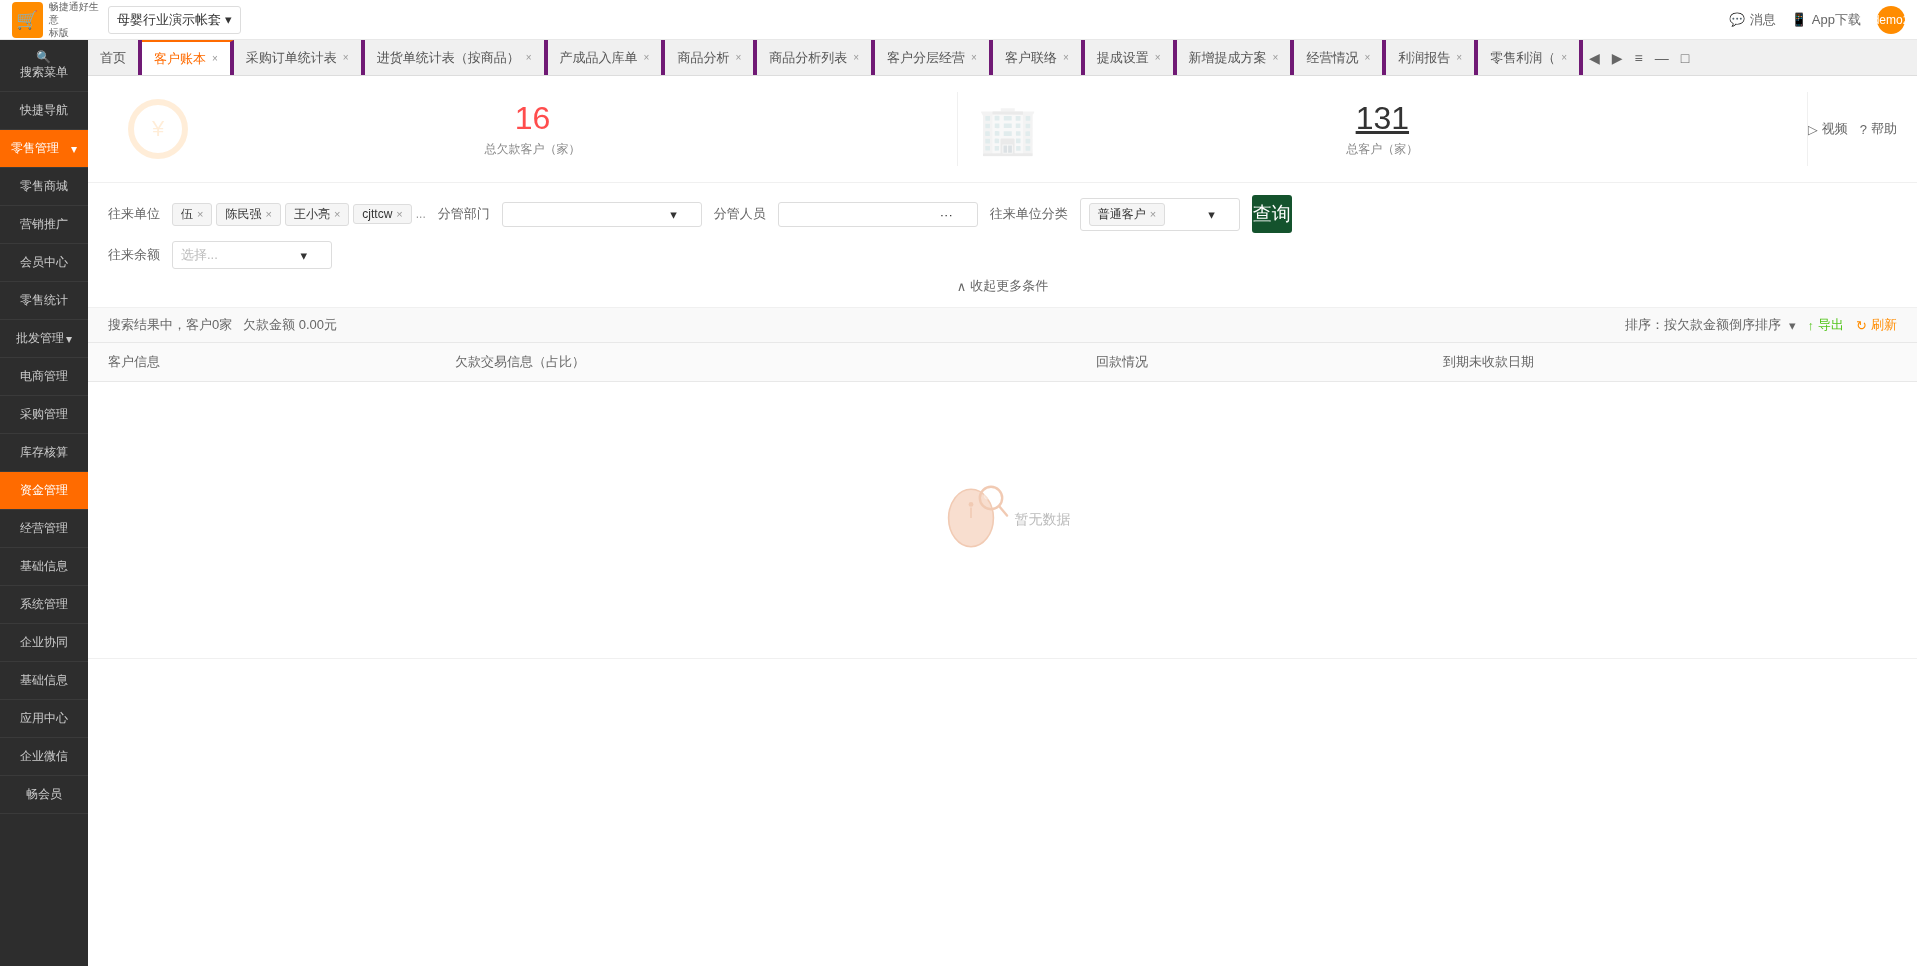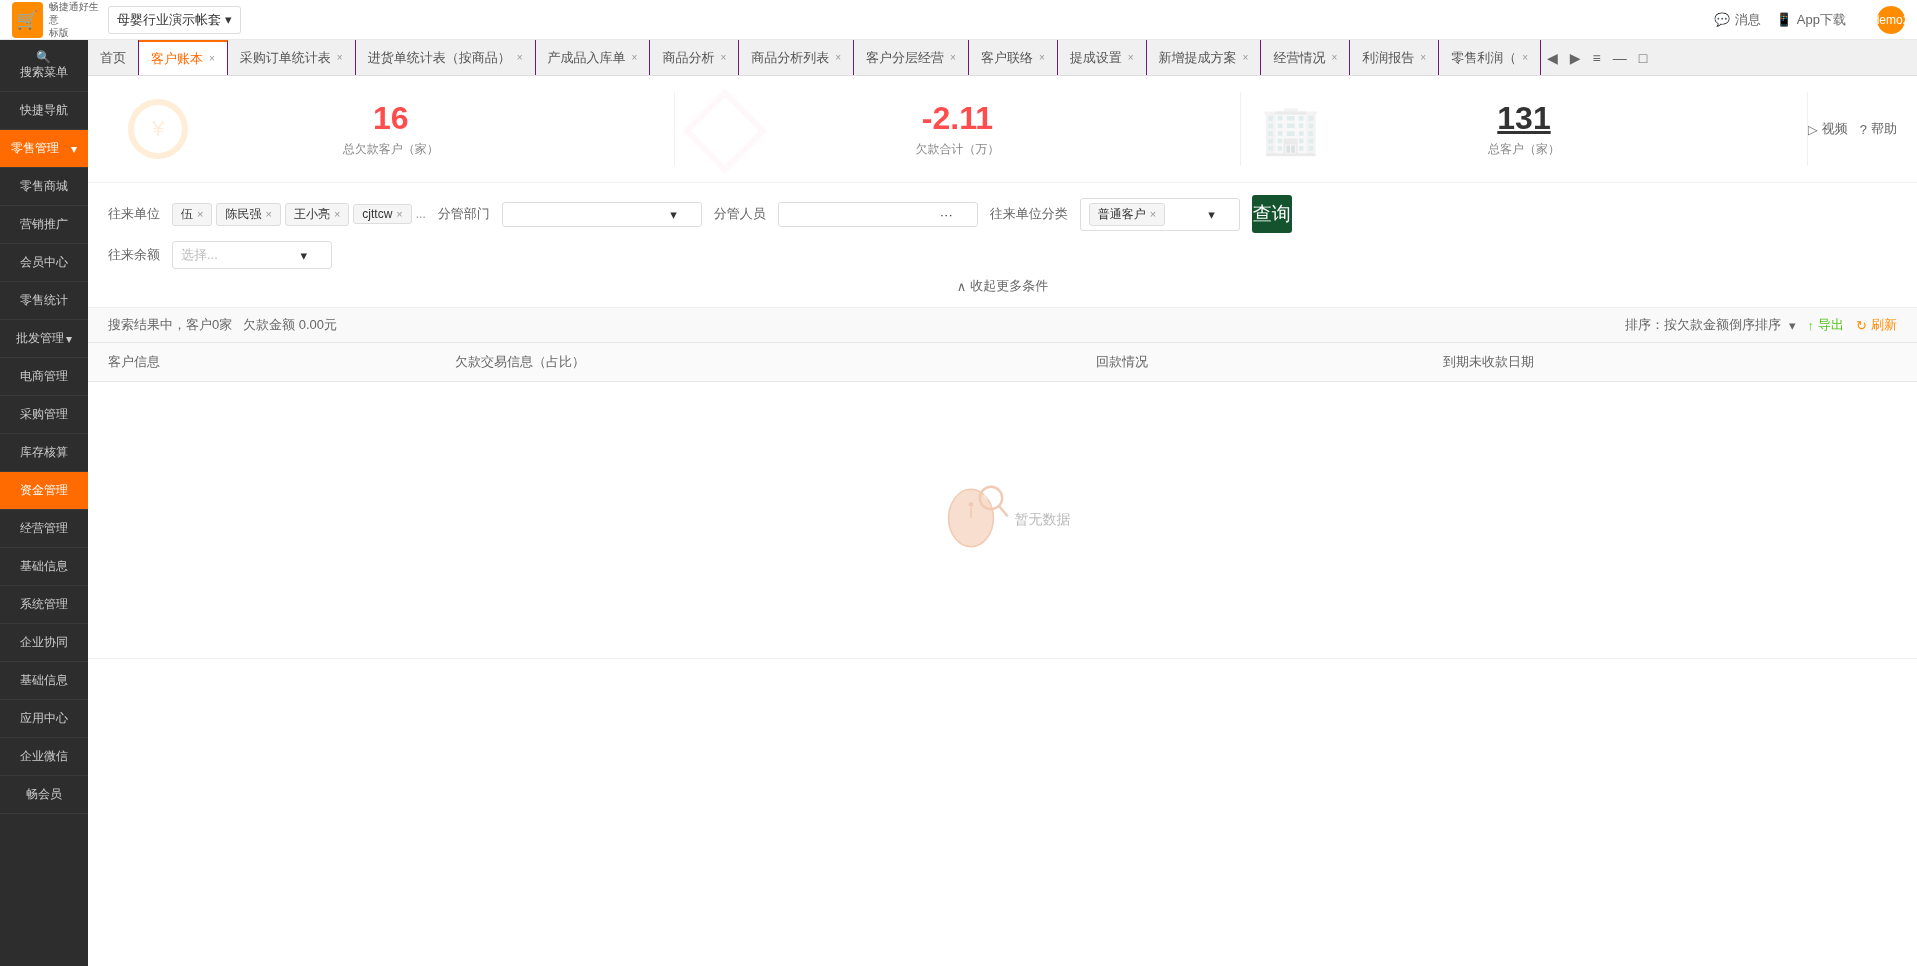--- a/index.html
+++ b/index.html
@@ -16,21 +16,21 @@
       padding: 0 12px;
       flex-shrink: 0;
     }
     .top-header-left { display: flex; align-items: center; gap: 8px; }
     .logo-area { display: flex; align-items: center; gap: 6px; width: 88px; }
     .logo-icon { width: 36px; height: 36px; background: #ff8c00; border-radius: 4px; display: flex; align-items: center; justify-content: center; color: white; font-size: 18px; }
     .logo-text { font-size: 10px; color: #666; line-height: 1.3; }
     .dropdown-selector { display: flex; align-items: center; gap: 4px; font-size: 13px; color: #333; cursor: pointer; padding: 4px 8px; border: 1px solid #ddd; border-radius: 3px; }
     .top-header-right { display: flex; align-items: center; gap: 16px; }
     .header-action { display: flex; align-items: center; gap: 4px; color: #666; cursor: pointer; font-size: 13px; }
-    .avatar { width: 28px; height: 28px; border-radius: 50%; background: #ff8c00; display: flex; align-items: center; justify-content: center; color: white; font-size: 12px; margin-left: 15px; }
+    .avatar { width: 28px; height: 28px; border-radius: 50%; background: #ff8c00; display: flex; align-items: center; justify-content: center; color: white; font-size: 12px; }
 
     
     .main-layout { display: flex; flex: 1; overflow: hidden; }
 
     
     .sidebar { width: 88px; background: #2d2d2d; flex-shrink: 0; display: flex; flex-direction: column; overflow-y: auto; }
     .sidebar-search { padding: 8px 4px; color: #ccc; font-size: 12px; text-align: center; border-bottom: 1px solid #444; cursor: pointer; }
     .sidebar-nav-item { padding: 10px 4px; color: #ccc; font-size: 12px; text-align: center; cursor: pointer; border-bottom: 1px solid #3a3a3a; }
     .sidebar-nav-item.active { background: #ff6b00; color: white; }
     .sidebar-nav-item.has-arrow { display: flex; align-items: center; justify-content: center; gap: 12px; }
@@ -50,21 +50,21 @@
     }
     .tab-item {
       height: 36px;
       padding: 0 12px;
       display: flex;
       align-items: center;
       gap: 4px;
       font-size: 13px;
       color: #555;
       cursor: pointer;
-      border-right: 1px solid #701a75;
+      border-right: 4px solid #701a75;
       white-space: nowrap;
       flex-shrink: 0;
     }
     .tab-item.active { background: #fff; color: #ff6b00; border-top: 2px solid #ff6b00; }
     .tab-close { font-size: 10px; color: #999; cursor: pointer; margin-left: 2px; }
     .tab-nav-btn { padding: 0 6px; height: 36px; display: flex; align-items: center; cursor: pointer; color: #666; font-size: 14px; }
 
     
     .page-content { flex: 1; overflow-y: auto; background: #fff; }
 
@@ -81,21 +81,21 @@
       flex: 1;
       display: flex;
       flex-direction: column;
       align-items: center;
       justify-content: center;
       padding: 8px 20px;
       border-right: 1px solid #f0f0f0;
       position: relative;
     }
     .stat-item:last-child { border-right: none; }
-    .stat-value { font-size: 32px; font-weight: bold; }
+    .stat-value { font-size: 32px; font-weight: normal; }
     .stat-value.orange { color: #ff4d4d; }
     .stat-value.dark { color: #333; text-decoration: underline; }
     .stat-label { font-size: 12px; color: #888; margin-top: 4px; }
     .stat-icon { position: absolute; left: 20px; opacity: 0.15; }
     .stat-icon-circle { width: 60px; height: 60px; border-radius: 50%; border: 6px solid; display: flex; align-items: center; justify-content: center; font-size: 22px; }
     .stat-icon-circle.orange { border-color: #ff8c00; color: #ff8c00; }
     .header-right-actions { display: flex; align-items: center; gap: 12px; margin-left: auto; font-size: 13px; color: #666; }
     .header-right-actions span { cursor: pointer; display: flex; align-items: center; gap: 4px; }
 
     
@@ -373,27 +373,20 @@
       <div class="stats-bar">
 
         <div class="stat-item">
           <div class="stat-icon">
             <div class="stat-icon-circle orange">¥</div>
           </div>
           <div class="stat-value orange">16</div>
           <div class="stat-label">总欠款客户（家）</div>
         </div>
 
-        <div class="stat-item">
-          <div class="stat-icon">
-            <div style="width:60px;height:60px;transform:rotate(45deg);border:6px solid #ff6699;opacity:0.3;margin-top:4px;"></div>
-          </div>
-          <div class="stat-value orange">-2.11</div>
-          <div class="stat-label">欠款合计（万）</div>
-        </div>
 
         <div class="stat-item">
           <div class="stat-icon" style="color:#66aaff;font-size:48px;opacity:0.2;">🏢</div>
           <div class="stat-value dark">131</div>
           <div class="stat-label">总客户（家）</div>
         </div>
 
         <div class="header-right-actions">
           <span>
             <span>▷</span>

